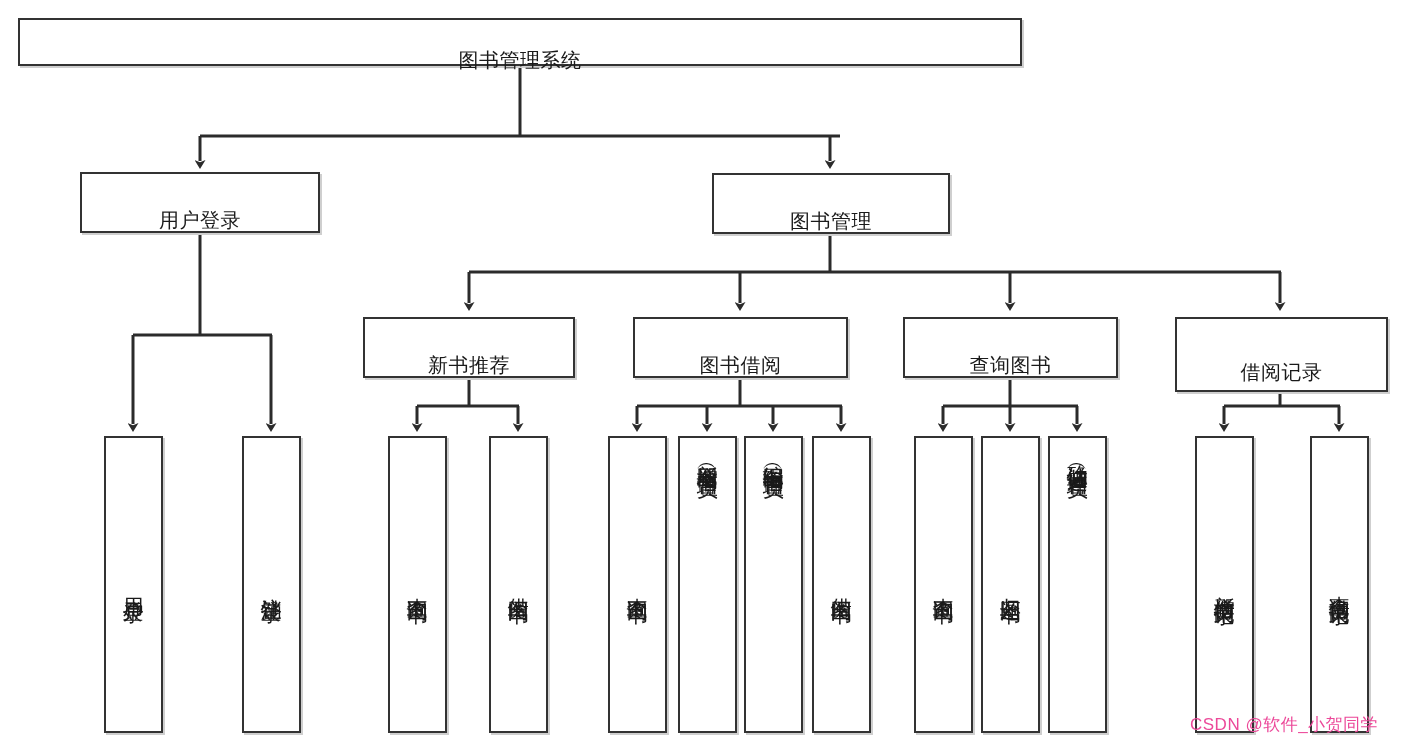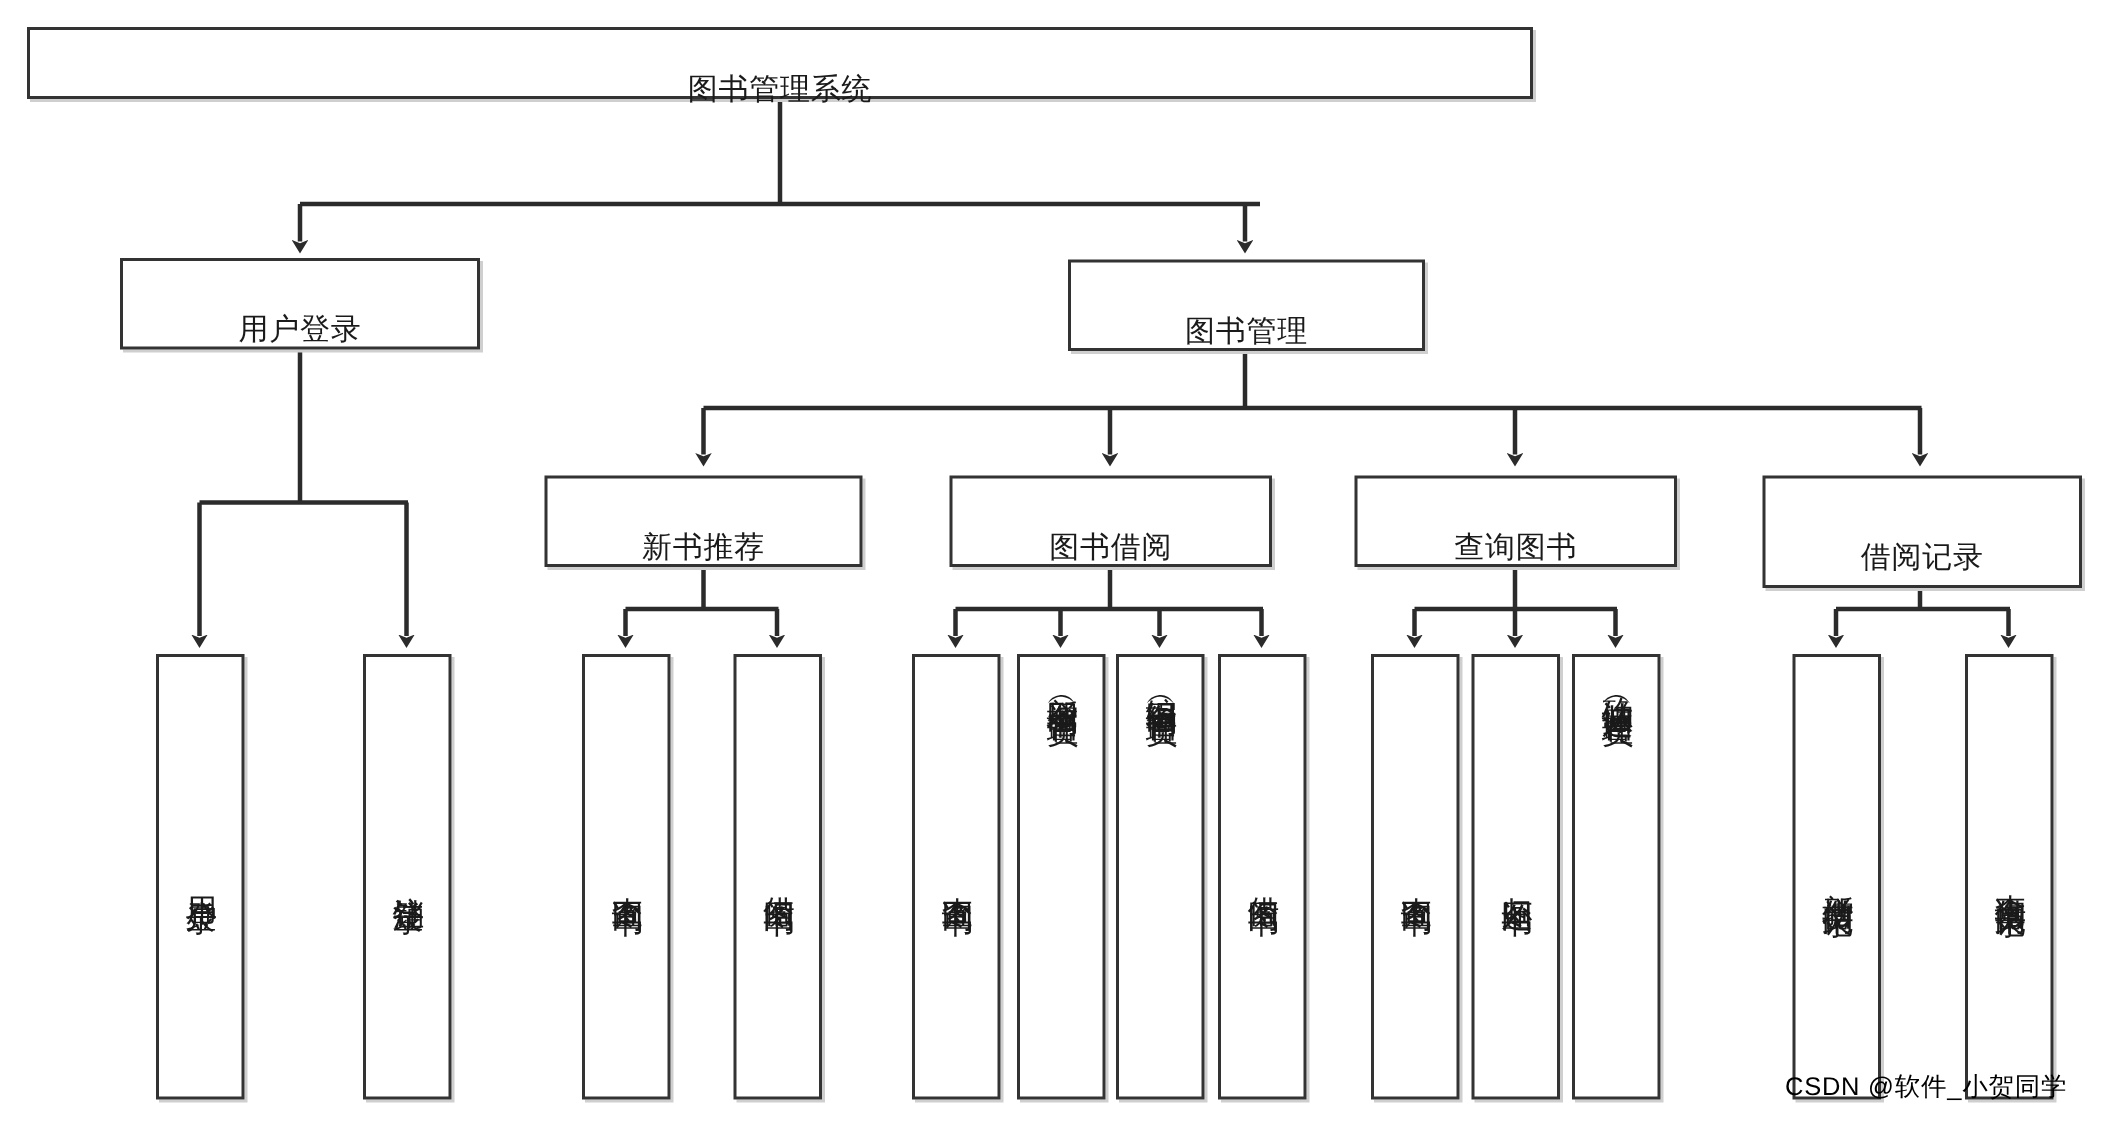--- a/index.html
+++ b/index.html
@@ -63,21 +63,21 @@
   .node.vertical.centered {
     align-items: center;
     padding-top: 0;
   }
   .node.root .node-label {
     font-size: 20px;
   }
   .watermark {
     position: absolute;
     font-size: 17px;
-    color: #000000;
+    color: #ec4899;
     white-space: nowrap;
     letter-spacing: 0.5px;
   }
 </style>
 </head>
 <body>
 
 <div id="canvas">
 
   <svg id="edges" viewBox="0 0 1405 747" xmlns="http://www.w3.org/2000/svg">

